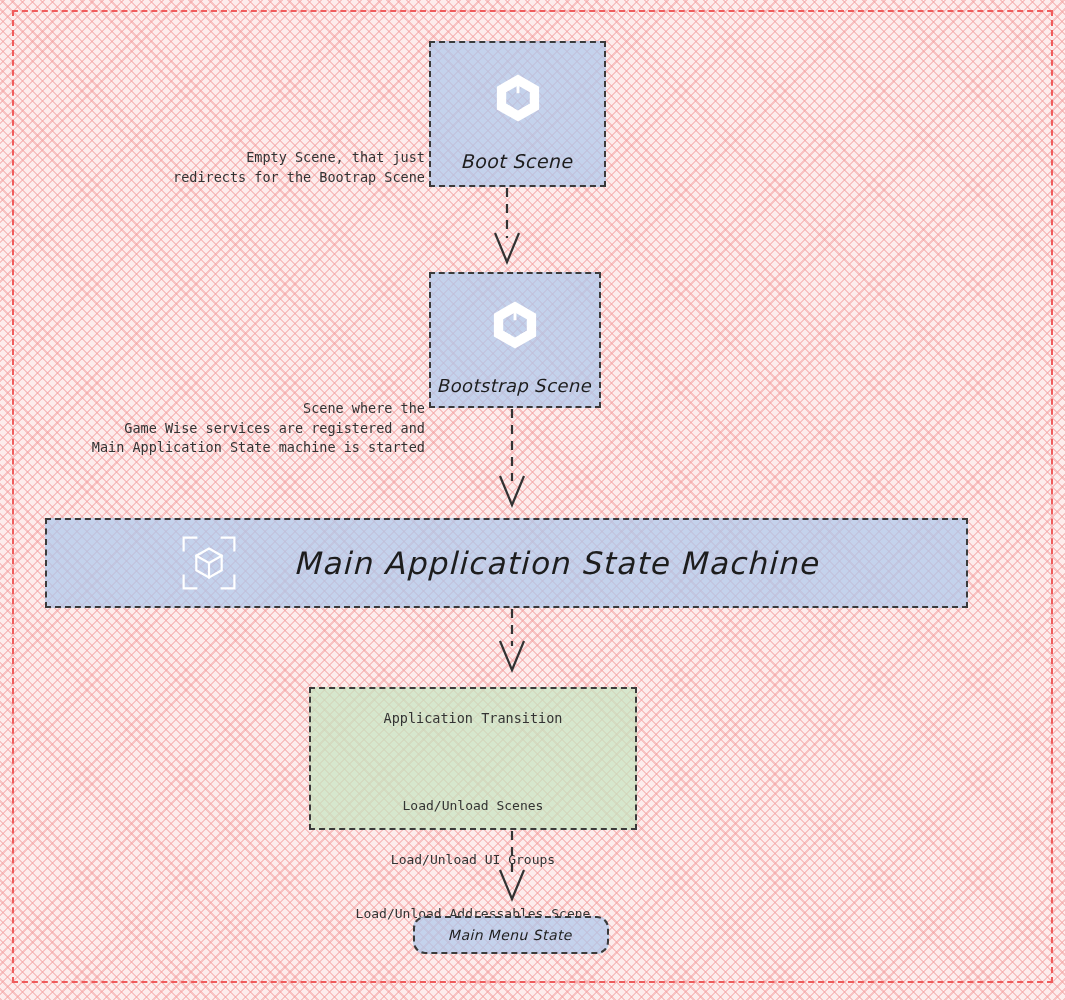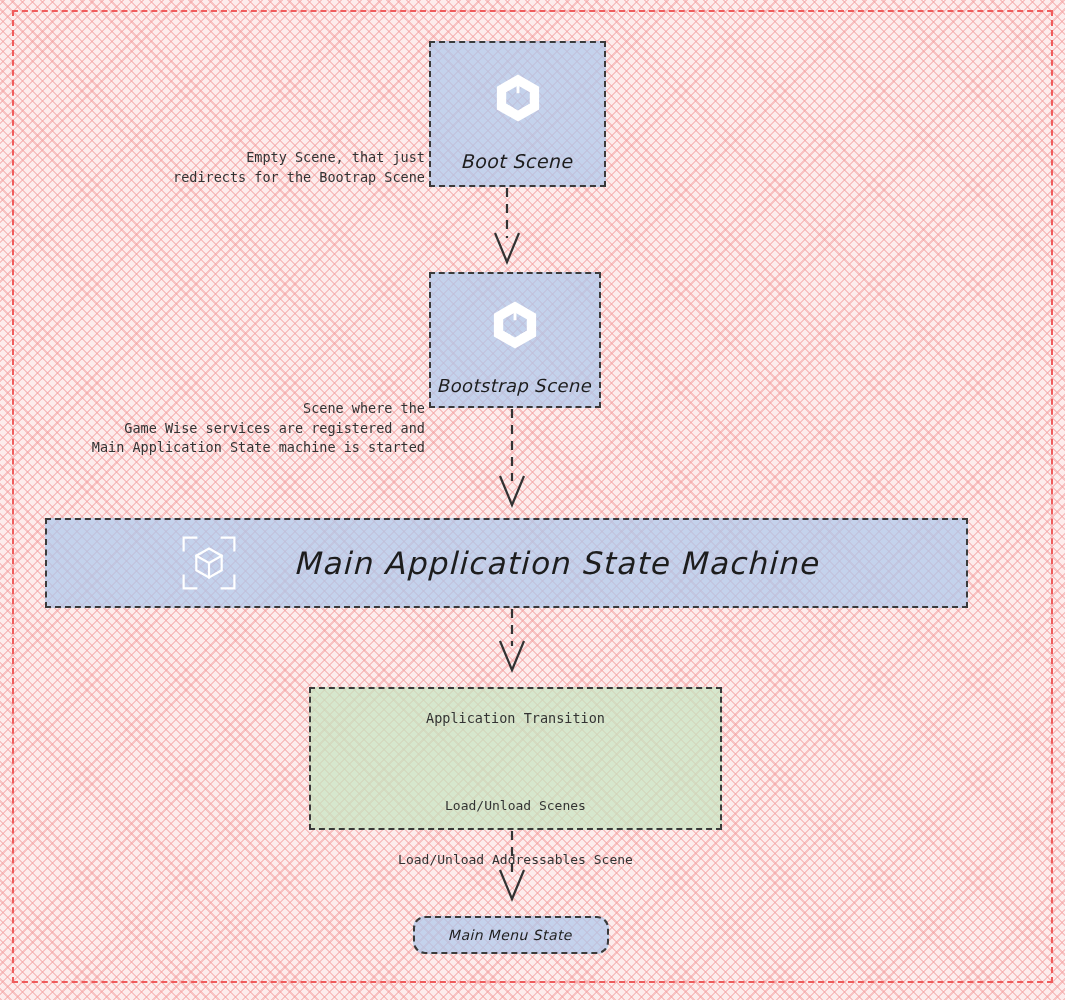--- a/index.html
+++ b/index.html
@@ -81,21 +81,21 @@
   }
   #node-bootstrap {
     left: 429px; top: 272px; width: 172px; height: 136px;
   }
   #node-msm {
     left: 45px; top: 518px; width: 923px; height: 90px;
     flex-direction: row;
     justify-content: flex-start;
   }
   #node-transition {
-    left: 309px; top: 687px; width: 413px; height: 143px;
+    left: 309px; top: 687px; width: 328px; height: 143px;
     justify-content: flex-start;
   }
   #node-mainmenu {
     left: 413px; top: 916px; width: 196px; height: 38px;
     border-radius: 12px;
   }
 
   .node-label-boot   { font-size: 19px; margin-top: 26px; }
   .node-label-bootstrap { font-size: 18px; margin-top: 24px; }
   .node-label-msm    { font-size: 31px; margin-left: 58px; letter-spacing: 1.2px; }
@@ -182,20 +182,21 @@
         <path d="M32 32 V48"></path>
       </g>
     </svg>
     <div class="hand node-label-msm">Main Application State Machine</div>
   </div>
 
   <div class="node green" id="node-transition">
     <div class="mono transition-title">Application Transition</div>
     <div class="mono transition-lines">
       <div>Load/Unload Scenes</div>
+      <div>Load/Unload UI Groups</div>
       <div>Load/Unload Addressables Scene</div>
     </div>
   </div>
 
   <div class="node blue" id="node-mainmenu">
     <div class="hand node-label-mainmenu">Main Menu State</div>
   </div>
 
   <svg class="arrow" style="left:0;top:0;width:1065px;height:1000px;">
 

